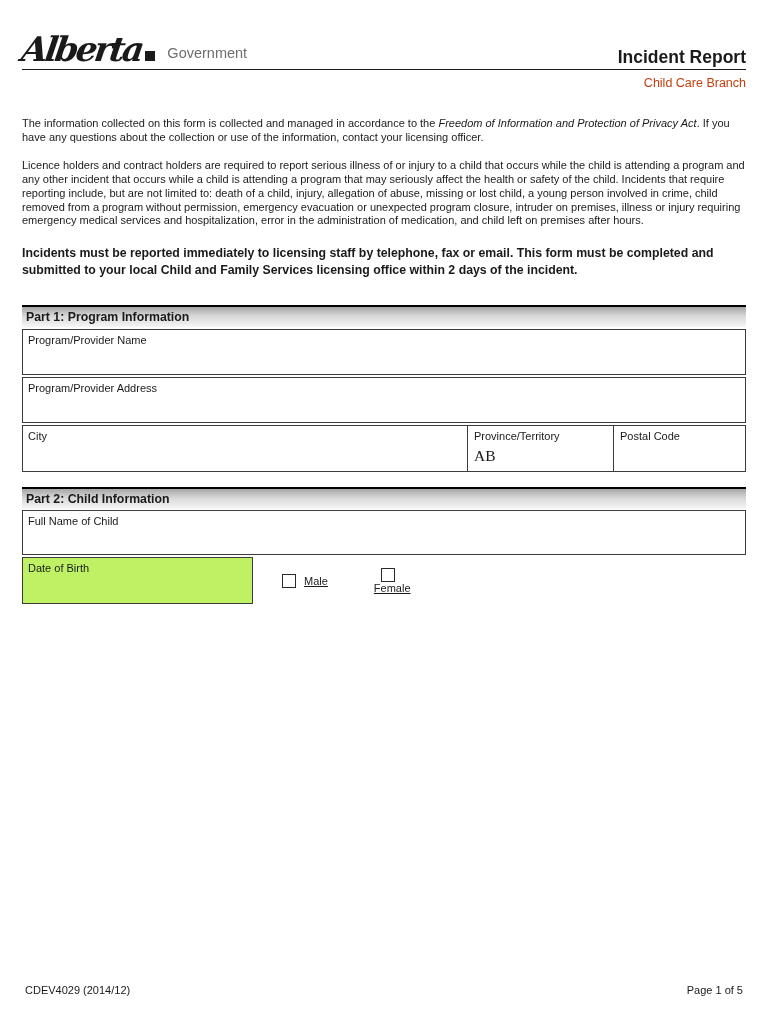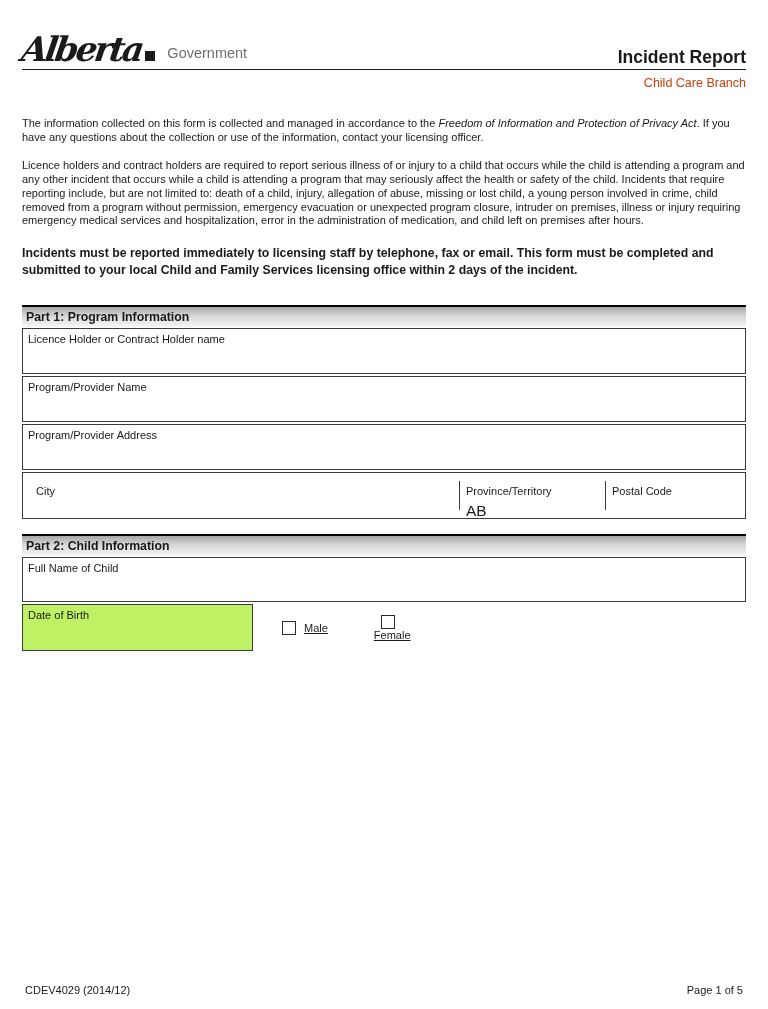--- a/index.html
+++ b/index.html
@@ -67,26 +67,26 @@
     border: 1px solid #3c3c3c;
     background: #fff;
     margin-top: 2px;
     padding: 4px 5px;
   }
   .fbox.first { margin-top: 1px; }
   .fbox-label { font-size: 11px; color: #1a1a1a; display: block; }
   .h46 { height: 46px; }
   .h45 { height: 45px; }
 
-  .city-row { display: flex; padding: 8px; height: 47px; }
+  .city-row { display: flex; padding: 0; height: 47px; }
   .city-col { flex: 1; padding: 4px 5px; }
   .prov-col { width: 146px; border-left: 1px solid #3c3c3c; padding: 4px 6px; }
   .postal-col { width: 132px; border-left: 1px solid #3c3c3c; padding: 4px 6px; }
   .prov-value {
-    font-family: Liberation Sans, sans-serif;
+    font-family: Liberation Serif, serif;
     font-size: 15.5px; margin-top: 5px; display: block;
   }
 
   .dob-row { display: flex; align-items: stretch; margin-top: 2px; }
   .dob-box {
     width: 231px; height: 47px;
     border: 1px solid #3c3c3c; background: #bef264; padding: 4px 5px;
   }
   .sex-group {
     display: flex; align-items: center;
@@ -129,24 +129,20 @@
     <p class="para p1"><span>The information collected on this form is collected and managed in accordance to the </span><span class="italic">Freedom of Information and Protection of Privacy Act</span><span>. If you have any questions about the collection or use of the information, contact your licensing officer.</span></p>
 
     <p class="para p2">Licence holders and contract holders are required to report serious illness of or injury to a child that occurs while the child is attending a program and any other incident that occurs while a child is attending a program that may seriously affect the health or safety of the child. Incidents that require reporting include, but are not limited to: death of a child, injury, allegation of abuse, missing or lost child, a young person involved in crime, child removed from a program without permission, emergency evacuation or unexpected program closure, intruder on premises, illness or injury requiring emergency medical services and hospitalization, error in the administration of medication, and child left on premises after hours.</p>
 
     <p class="notice">Incidents must be reported immediately to licensing staff by telephone, fax or email. This form must be completed and submitted to your local Child and Family Services licensing office within 2 days of the incident.</p>
 
     <div class="section-header part1-header">
       <span>Part 1: Program Information</span>
     </div>
 
-    <div class="fbox h46 first">
-      <span class="fbox-label">Licence Holder or Contract Holder name</span>
-      <span></span>
-    </div>
 
     <div class="fbox h46">
       <span class="fbox-label">Program/Provider Name</span>
       <span></span>
     </div>
 
     <div class="fbox h46">
       <span class="fbox-label">Program/Provider Address</span>
       <span></span>
     </div>

